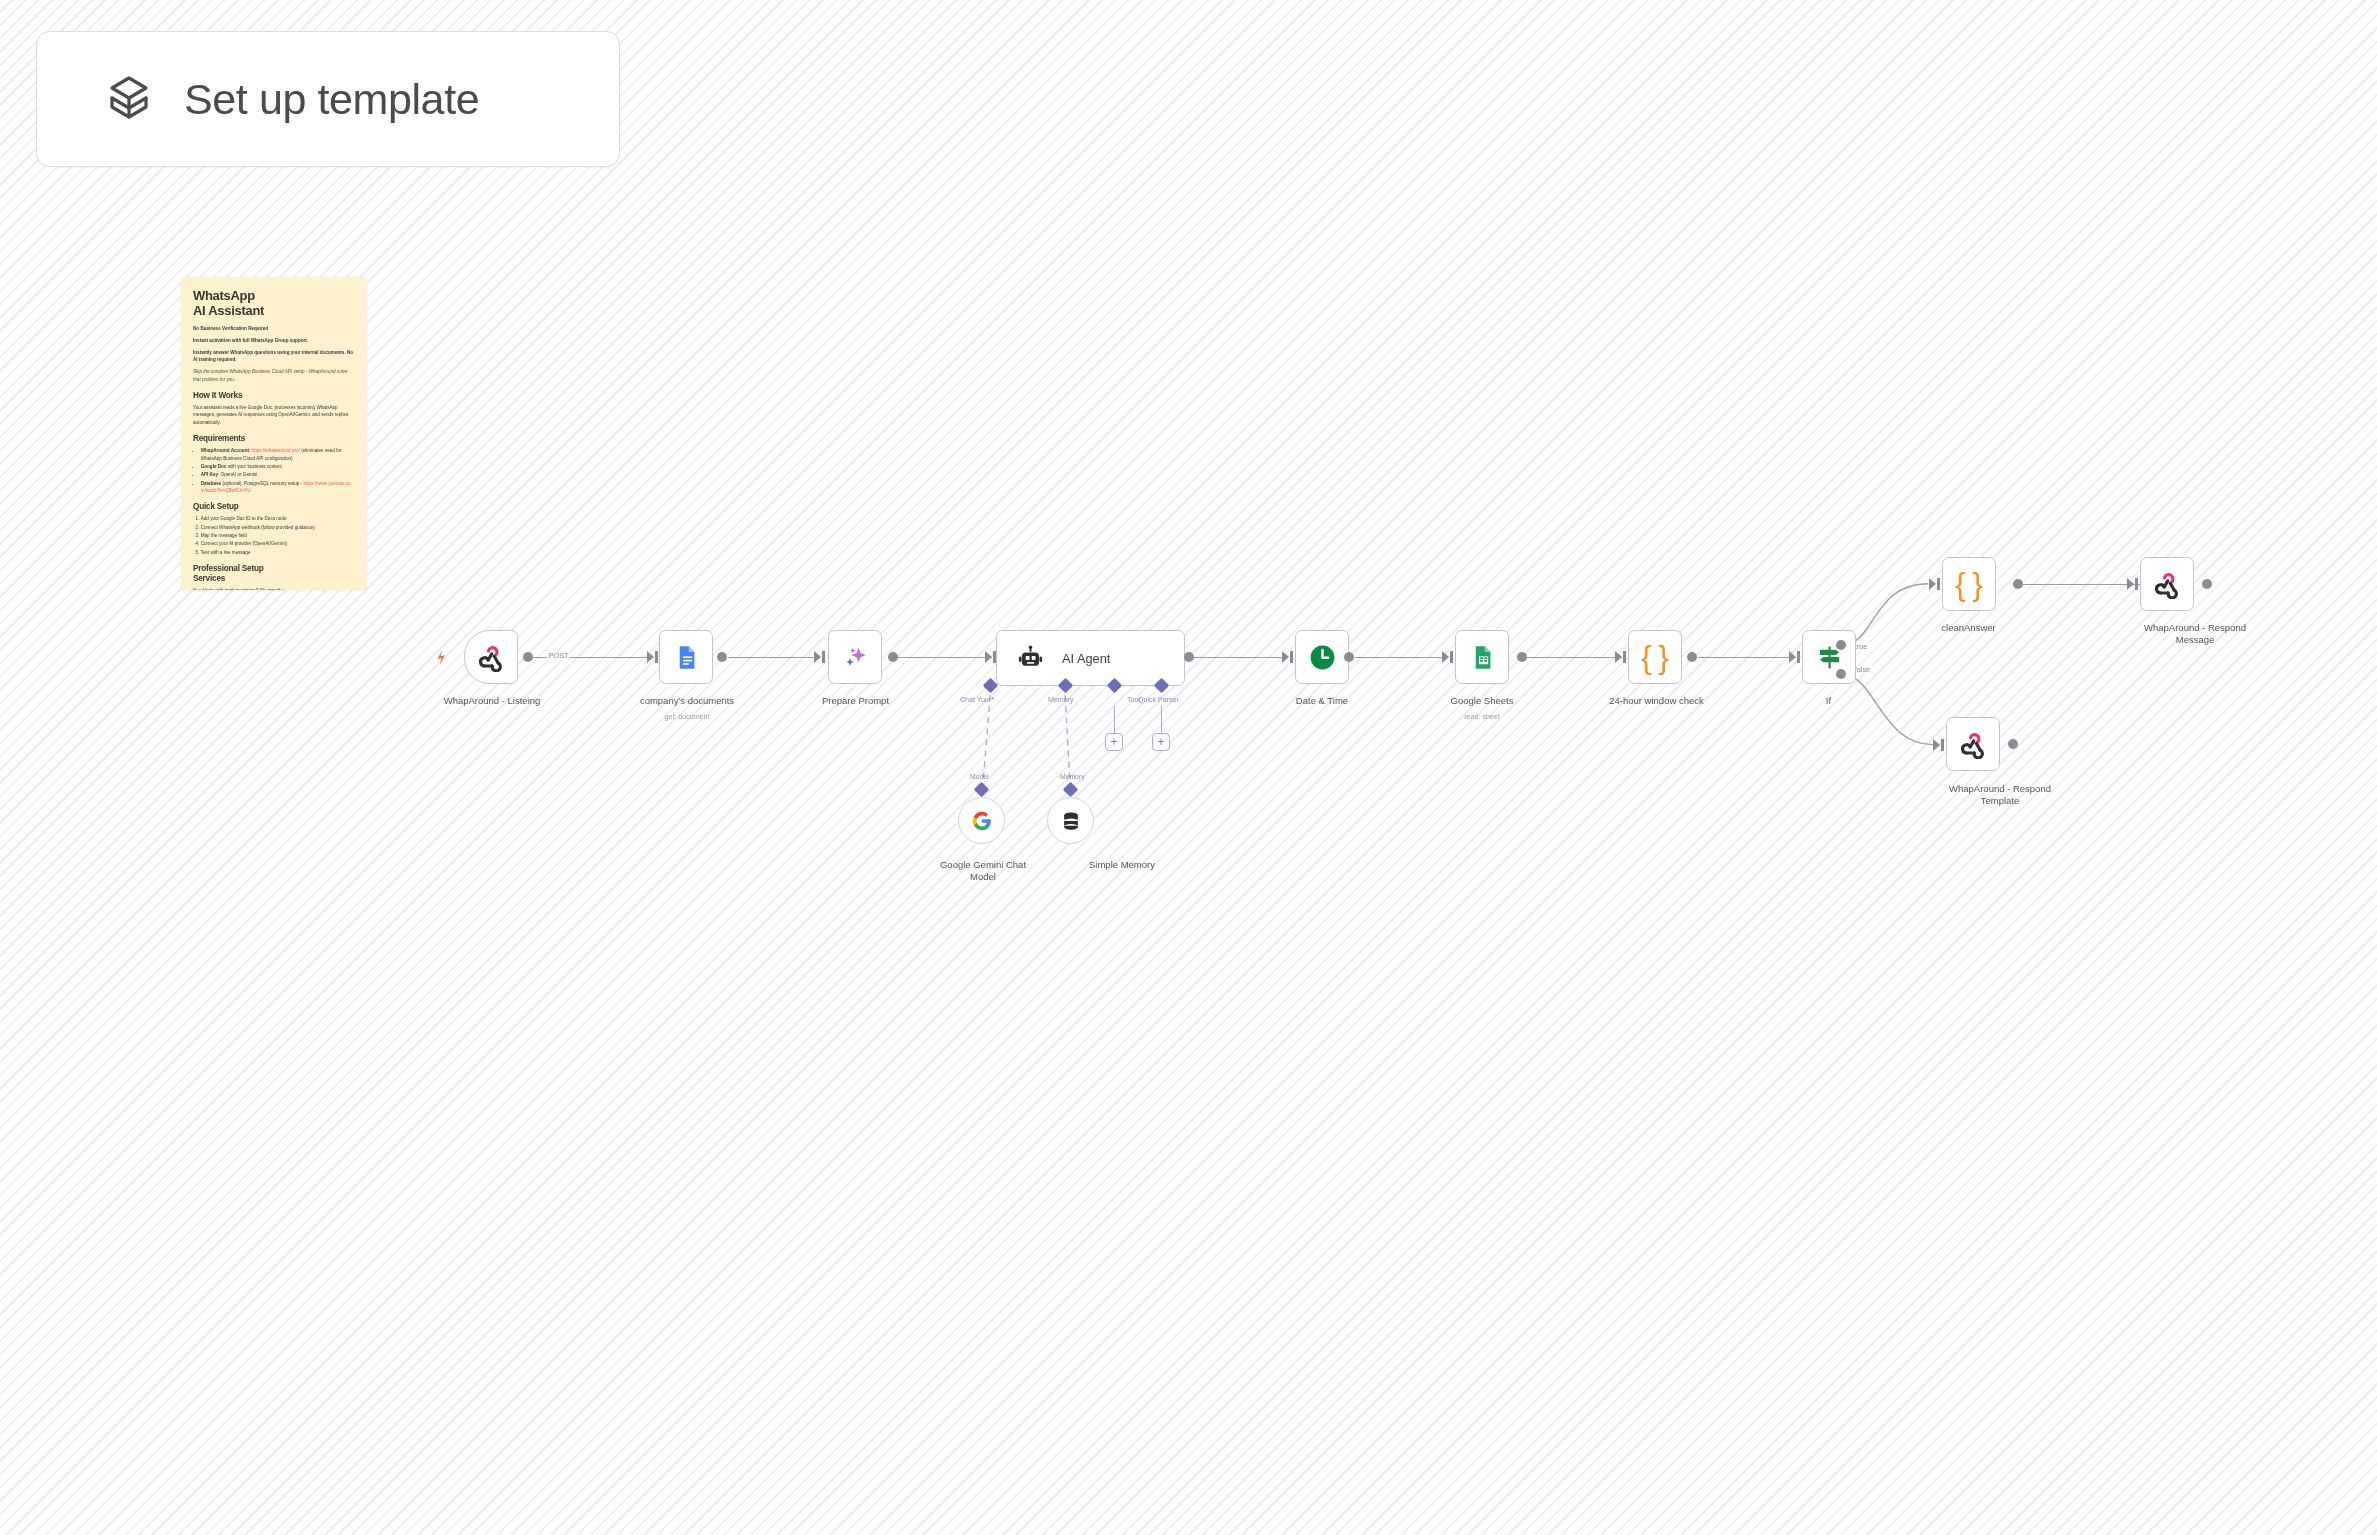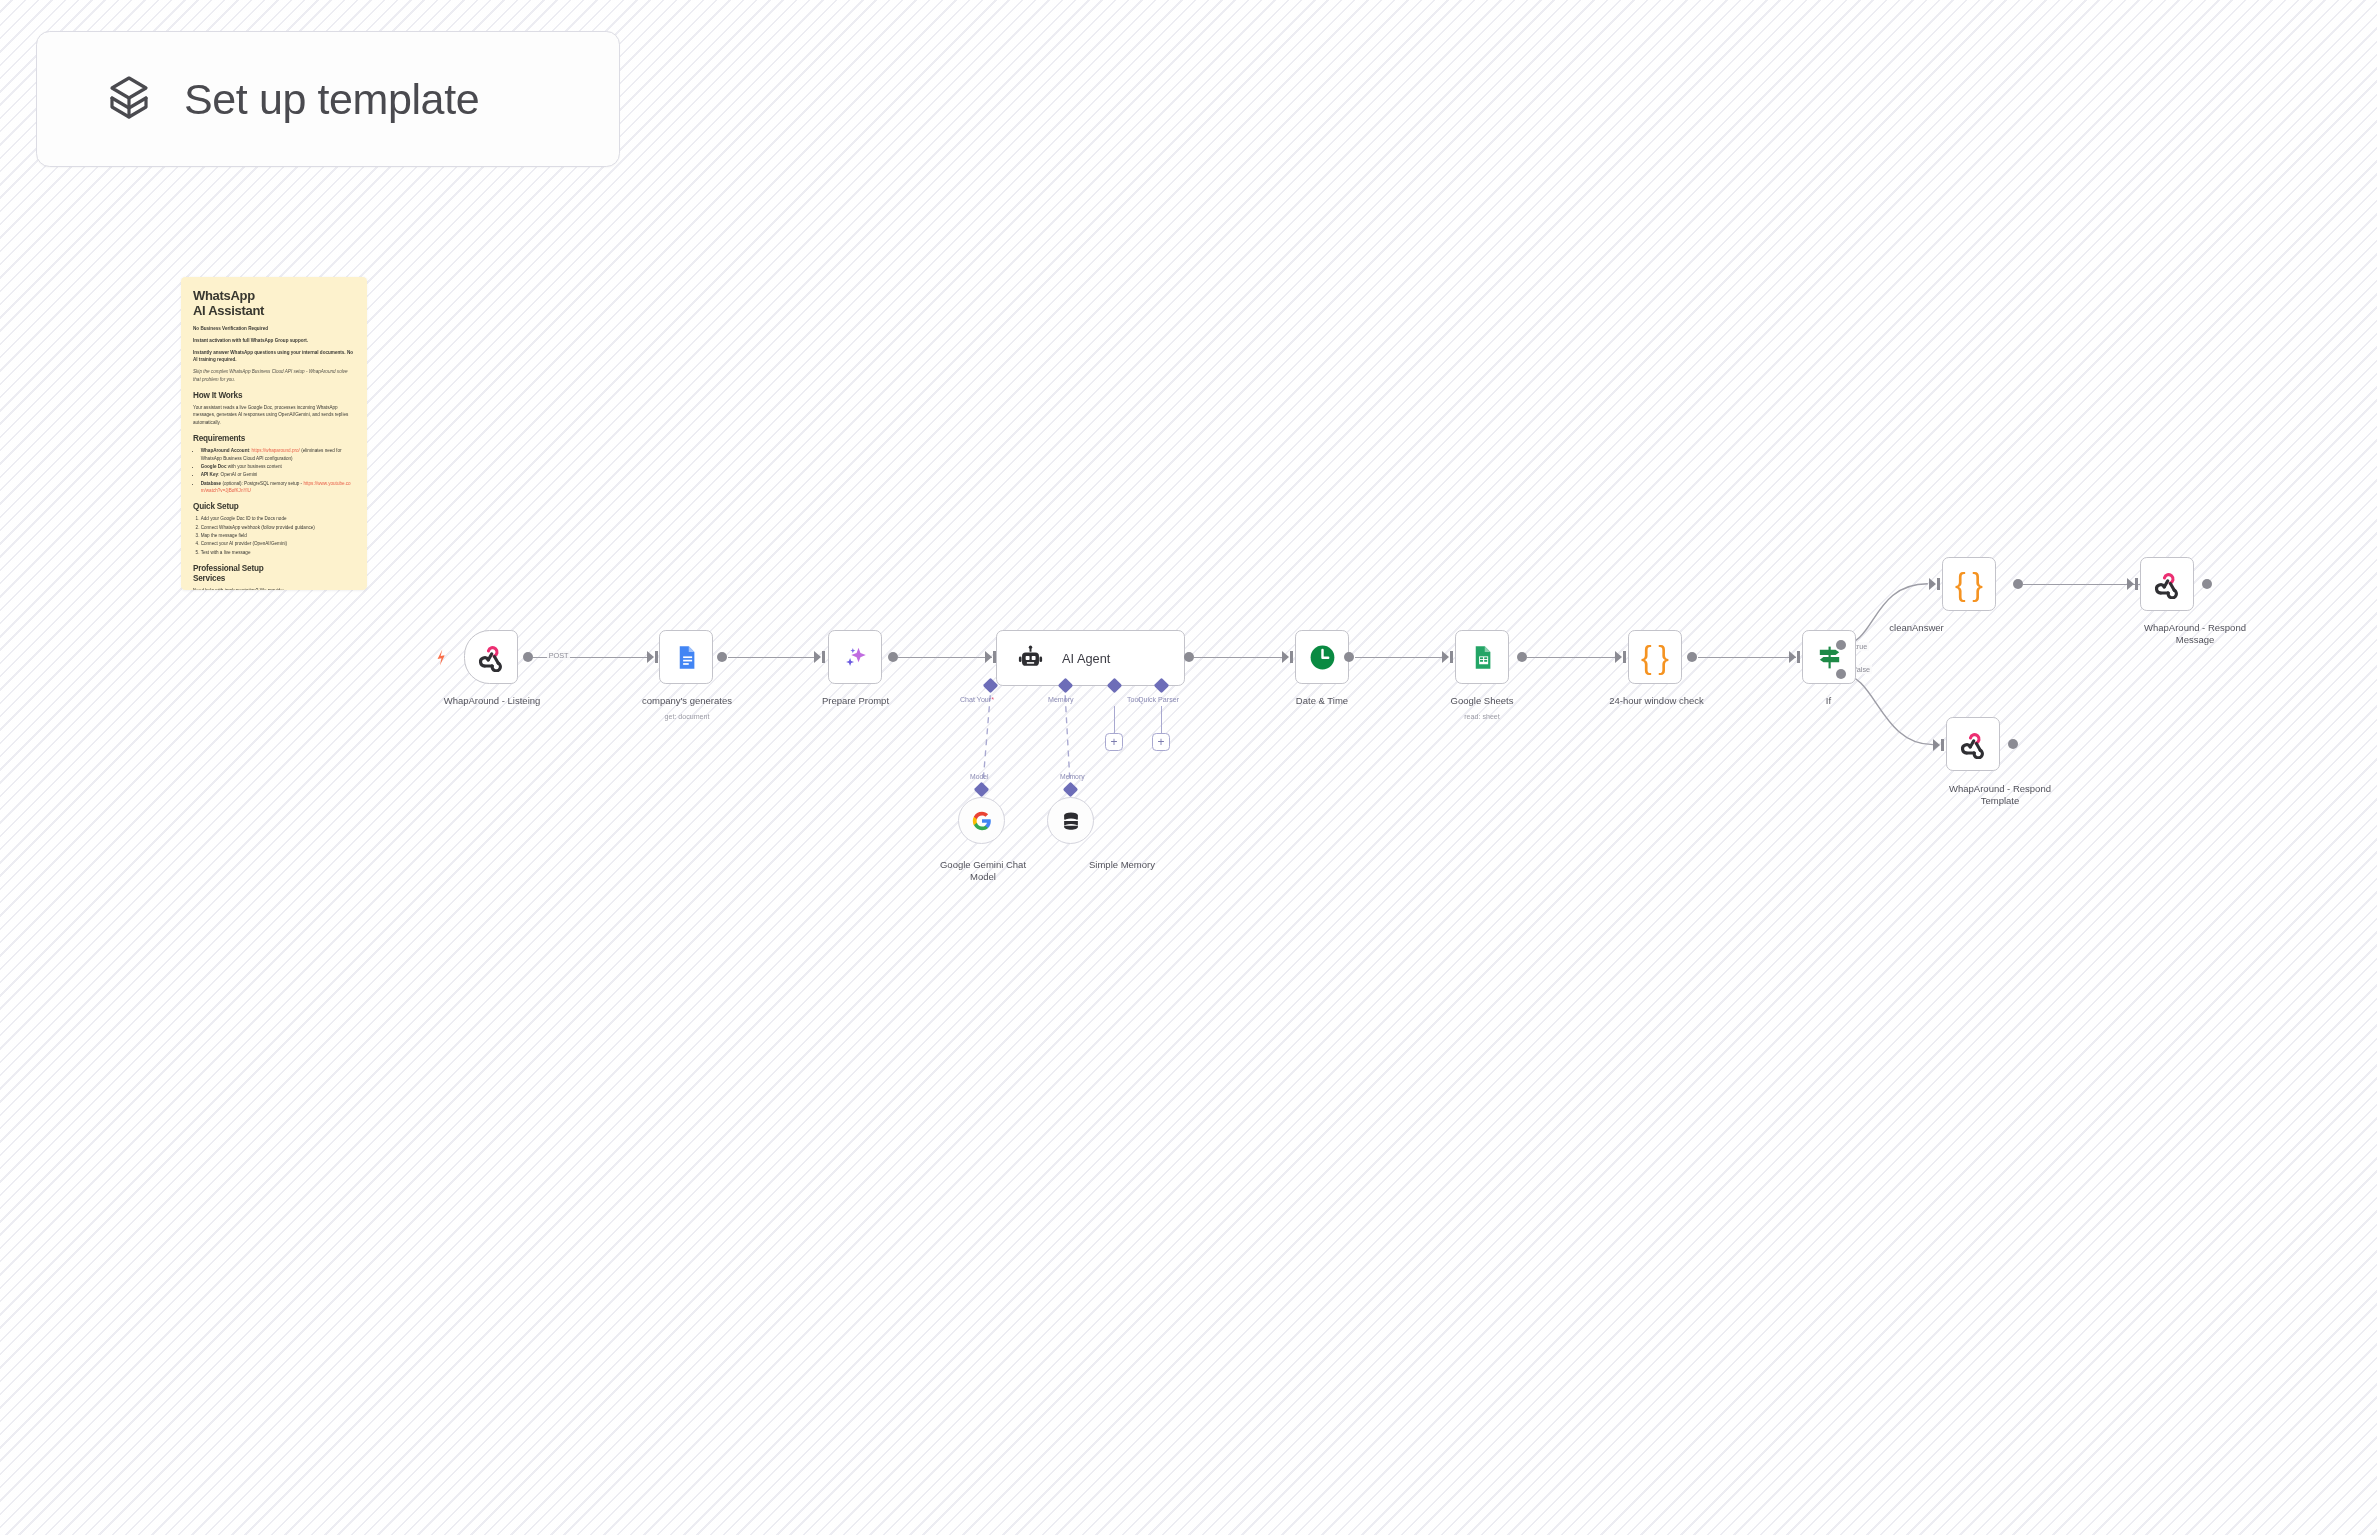--- a/index.html
+++ b/index.html
@@ -245,21 +245,21 @@
   <div class="node sq" style="left:659px; top:630px;">
     <svg width="27" height="27" viewBox="0 0 24 24">
       <path d="M6 2h8l5 5v15H6z" fill="#4285f4"></path>
       <path d="M14 2l5 5h-5z" fill="#a1c2fa"></path>
       <rect x="9" y="11" width="8" height="1.5" fill="#fff"></rect>
       <rect x="9" y="14" width="8" height="1.5" fill="#fff"></rect>
       <rect x="9" y="17" width="5" height="1.5" fill="#fff"></rect>
     </svg>
   </div>
   <div class="port-out" style="left:717px; top:652px;"></div>
-  <div class="node-label" style="left:606px; top:695px; width:162px;">company's generates</div>
+  <div class="node-label" style="left:606px; top:695px; width:162px;">company's documents</div>
   <div class="node-sub" style="left:606px; top:713px; width:162px;">get: document</div>
 
   <div class="port-in" style="left:814px; top:651px;"></div>
   <div class="node sq" style="left:828px; top:630px;">
     <svg width="29" height="29" viewBox="0 0 24 24">
       <path d="M14.5 4l1.6 4.3L20.5 10l-4.4 1.7L14.5 16l-1.6-4.3L8.5 10l4.4-1.7z" fill="#c06ce0"></path>
       <path d="M7.5 12.5l.9 2.3 2.4.9-2.4.9-.9 2.4-.9-2.4-2.4-.9 2.4-.9z" fill="#6b5ae0"></path>
       <path d="M9.8 4.2l.6 1.5 1.5.6-1.5.6-.6 1.5-.6-1.5-1.5-.6 1.5-.6z" fill="#7b6ae6"></path>
     </svg>
   </div>
@@ -368,21 +368,21 @@
   </div>
   <div class="port-out" style="left:1836px; top:640px;"></div>
   <div class="port-out" style="left:1836px; top:669px;"></div>
   <div class="node-label" style="left:1770px; top:695px; width:117px;">If</div>
 
   <div class="port-in" style="left:1929px; top:578px;"></div>
   <div class="node sq" style="left:1942px; top:557px;">
     <span style="font-family:'Liberation Sans',sans-serif;font-size:32px;color:#f59321;font-weight:400;line-height:1;">{ }</span>
   </div>
   <div class="port-out" style="left:2013px; top:579px;"></div>
-  <div class="node-label" style="left:1840px; top:622px; width:153px;">cleanAnswer</div>
+  <div class="node-label" style="left:1892px; top:622px; width:153px;">cleanAnswer</div>
 
   <div class="port-in" style="left:2127px; top:578px;"></div>
   <div class="node sq" style="left:2140px; top:557px;">
     <svg width="29" height="29" viewBox="0 0 24 24">
       <path d="M9.5 6.6a3.6 3.6 0 1 1 4.6 4.3" stroke="#ec2f72" stroke-width="2.6" fill="none" stroke-linecap="round"></path>
       <path d="M14.4 11.2l3.2 5.5" stroke="#2f2f33" stroke-width="2.6" fill="none" stroke-linecap="round"></path>
       <path d="M17.6 16.7a3.4 3.4 0 1 1-5 2.3" stroke="#2f2f33" stroke-width="2.6" fill="none" stroke-linecap="round"></path>
       <path d="M12.6 19H6.3" stroke="#2f2f33" stroke-width="2.6" fill="none" stroke-linecap="round"></path>
       <path d="M6.3 19a3.4 3.4 0 1 1 3-5" stroke="#2f2f33" stroke-width="2.6" fill="none" stroke-linecap="round"></path>
       <path d="M9.3 14l2.9-5" stroke="#2f2f33" stroke-width="2.6" fill="none" stroke-linecap="round"></path>

